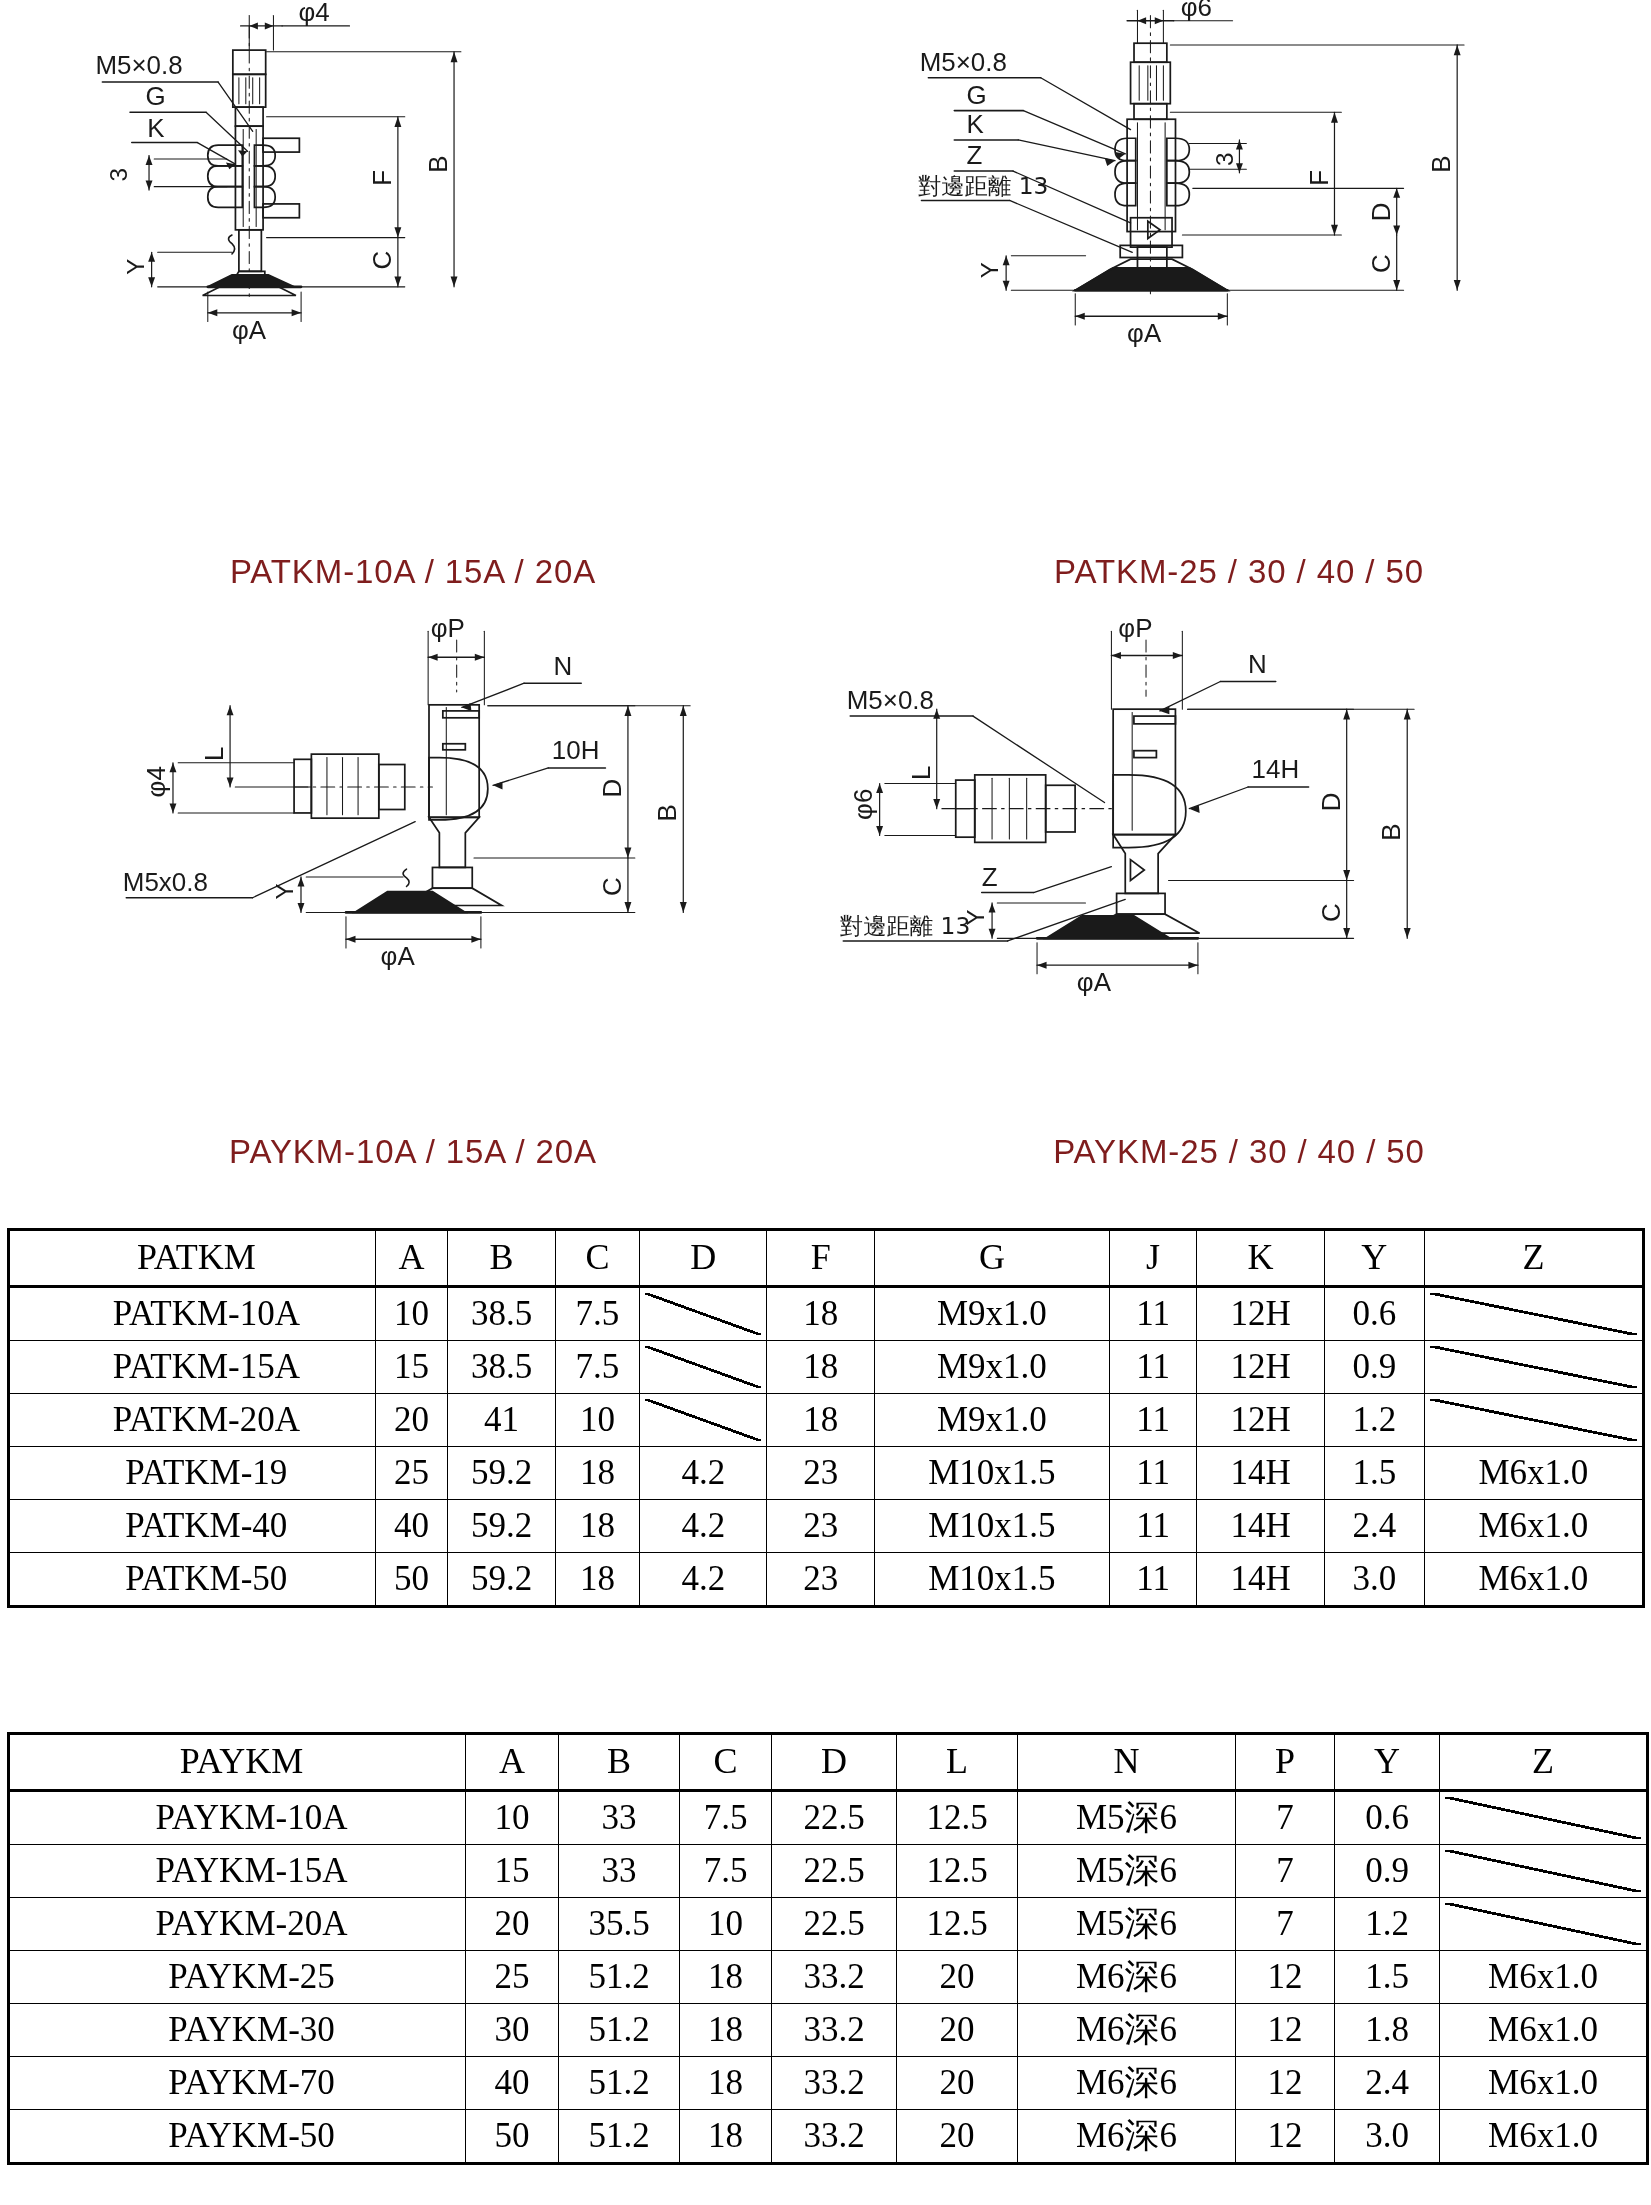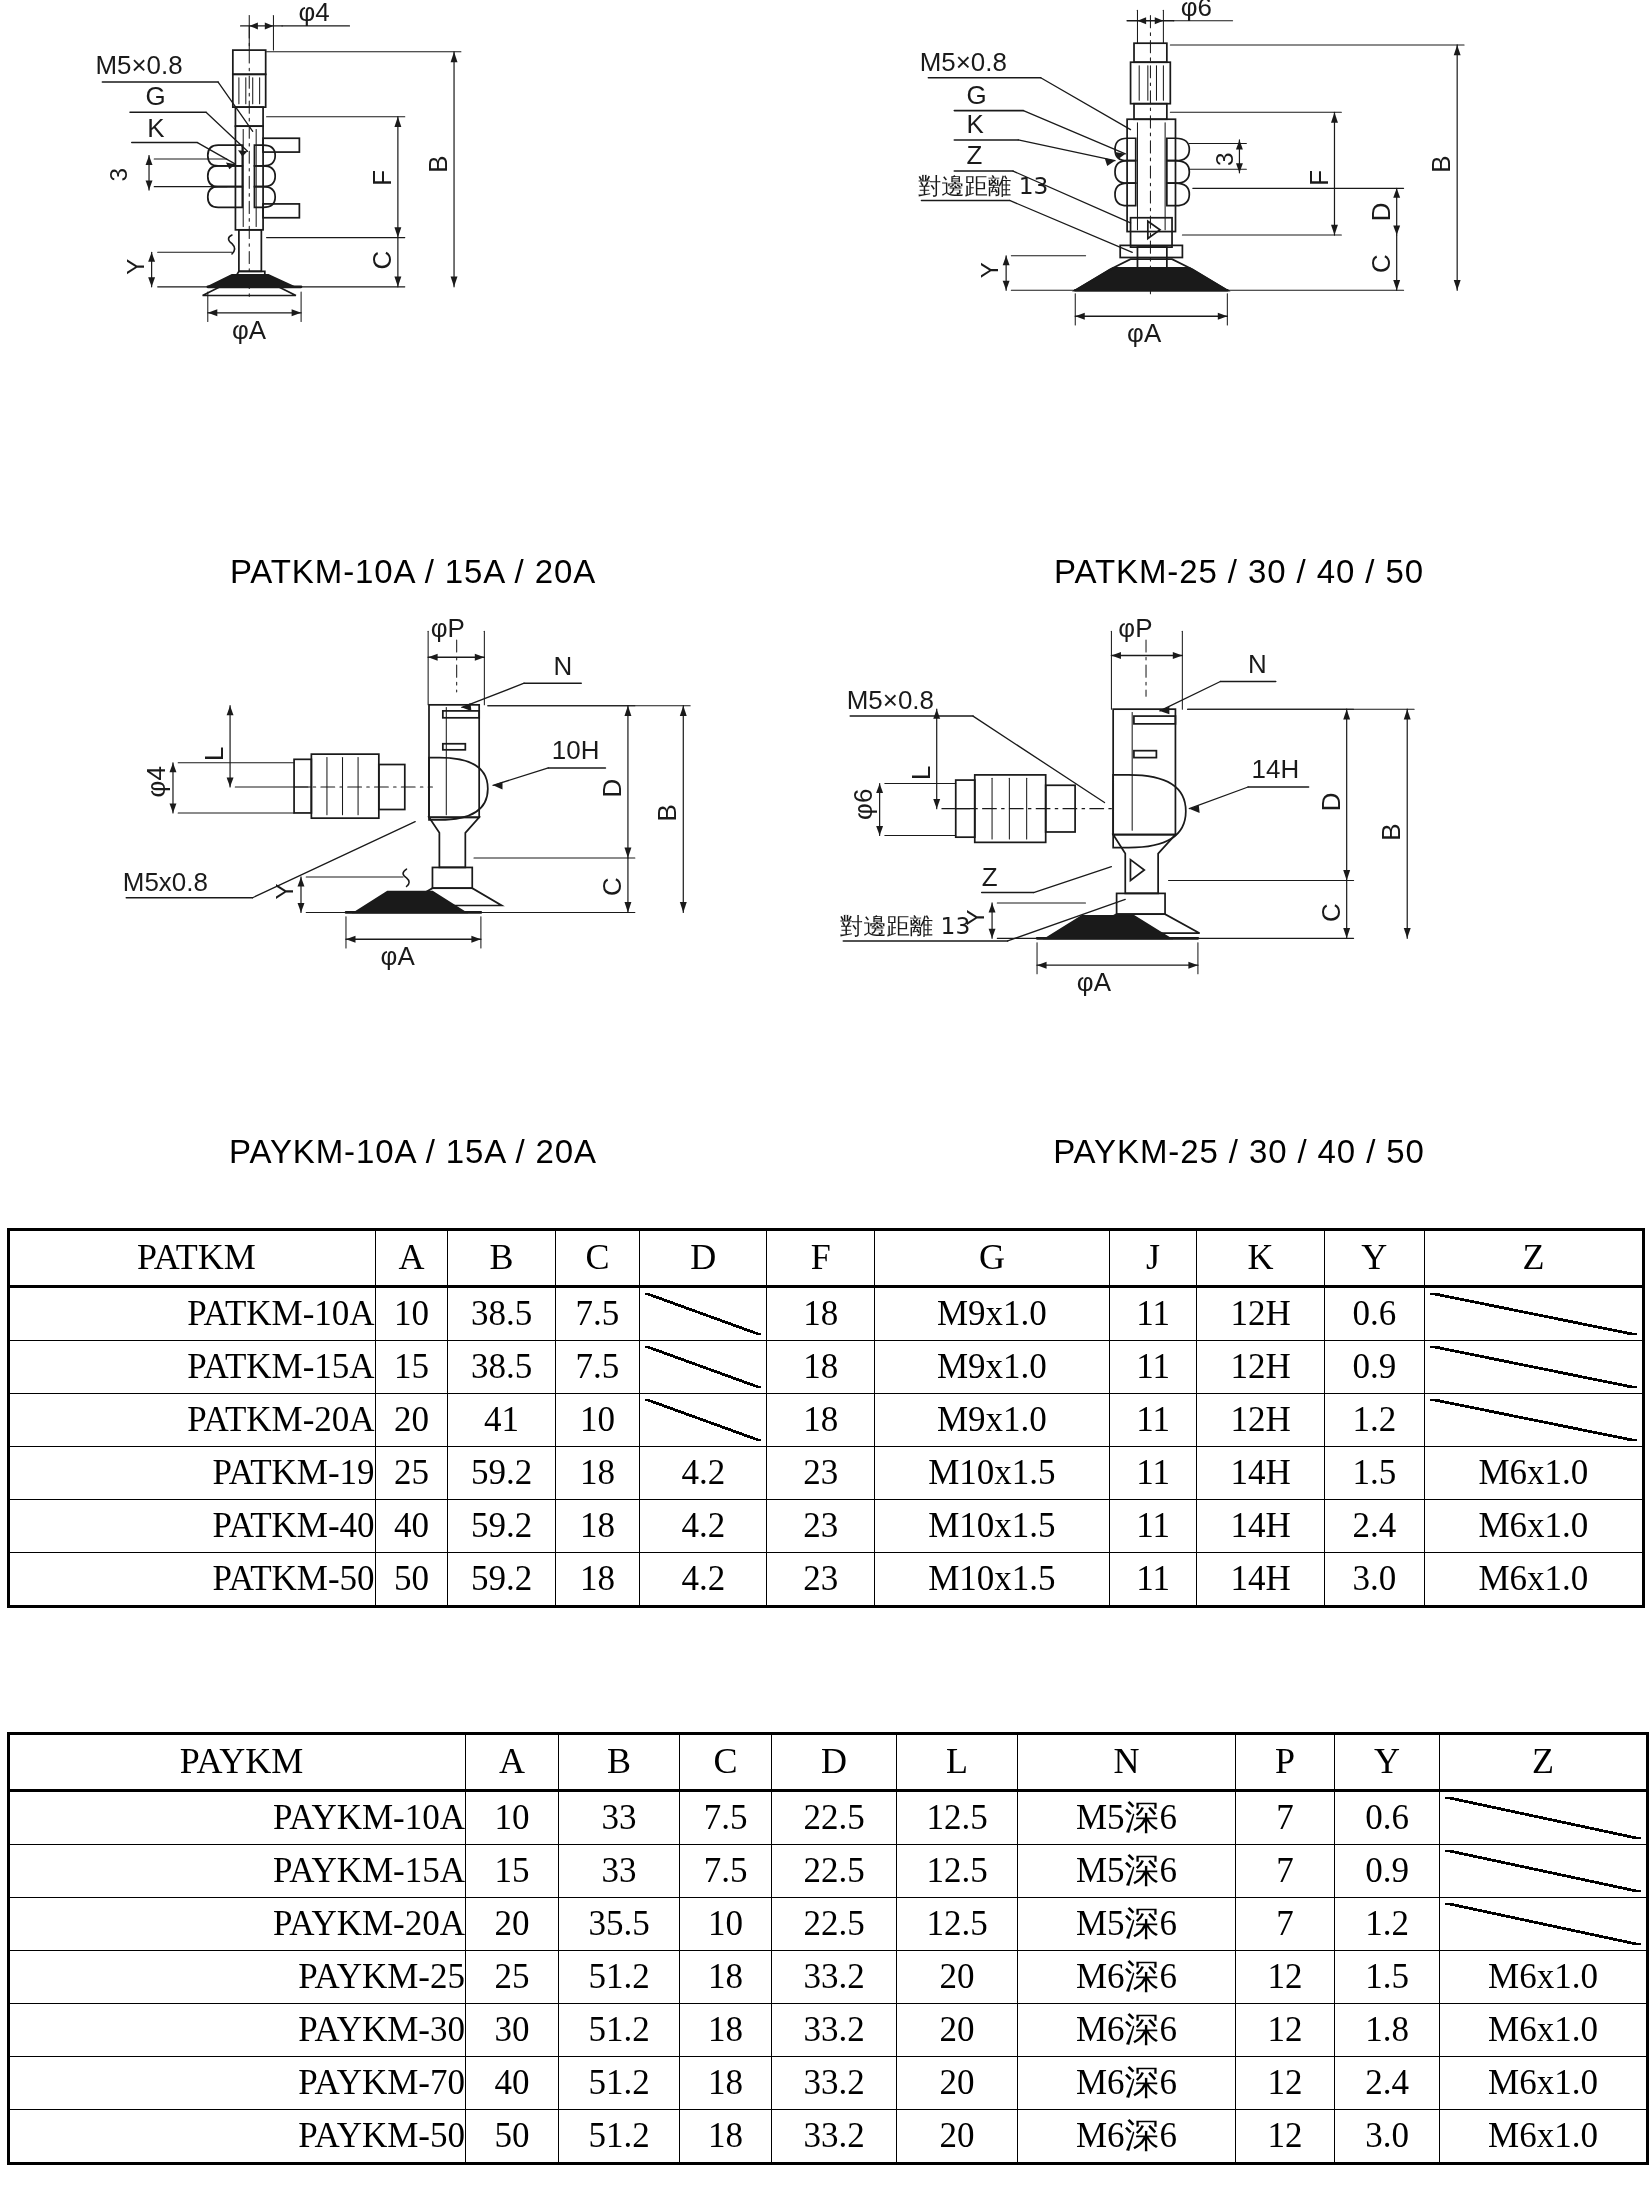--- a/index.html
+++ b/index.html
@@ -26,21 +26,21 @@
     position: absolute;
   }
   .draw-svg { display: block; }
 
   .caption {
     position: absolute;
     text-align: center;
     font-family: "Liberation Sans", sans-serif;
     font-size: 33px;
     letter-spacing: 0.9px;
-    color: #000000;
+    color: #7f1d1d;
     white-space: nowrap;
   }
 
   
   .spec-table {
     position: absolute;
     border-collapse: collapse;
     table-layout: fixed;
     background: #ffffff;
   }
@@ -58,21 +58,21 @@
     font-weight: normal;
     position: relative;
   }
   .spec-table .outer-top td { border-top: 3.5px solid #000; }
   .spec-table tr.hdr td {
     height: 54px;
     font-size: 36px;
     border-bottom: 3.5px solid #000;
   }
   .spec-table td.name-col {
-    text-align: right;
+    text-align: center;
     padding-left: 28px;
     font-size: 35px;
   }
   .spec-table tr.hdr td.name-col {
     text-align: center;
     padding-left: 8px;
   }
   .spec-table tr.last-row td { border-bottom: 3.5px solid #000; }
   .spec-table td.edge-l { border-left: 3.5px solid #000; }
   .spec-table td.edge-r { border-right: 3.5px solid #000; }

